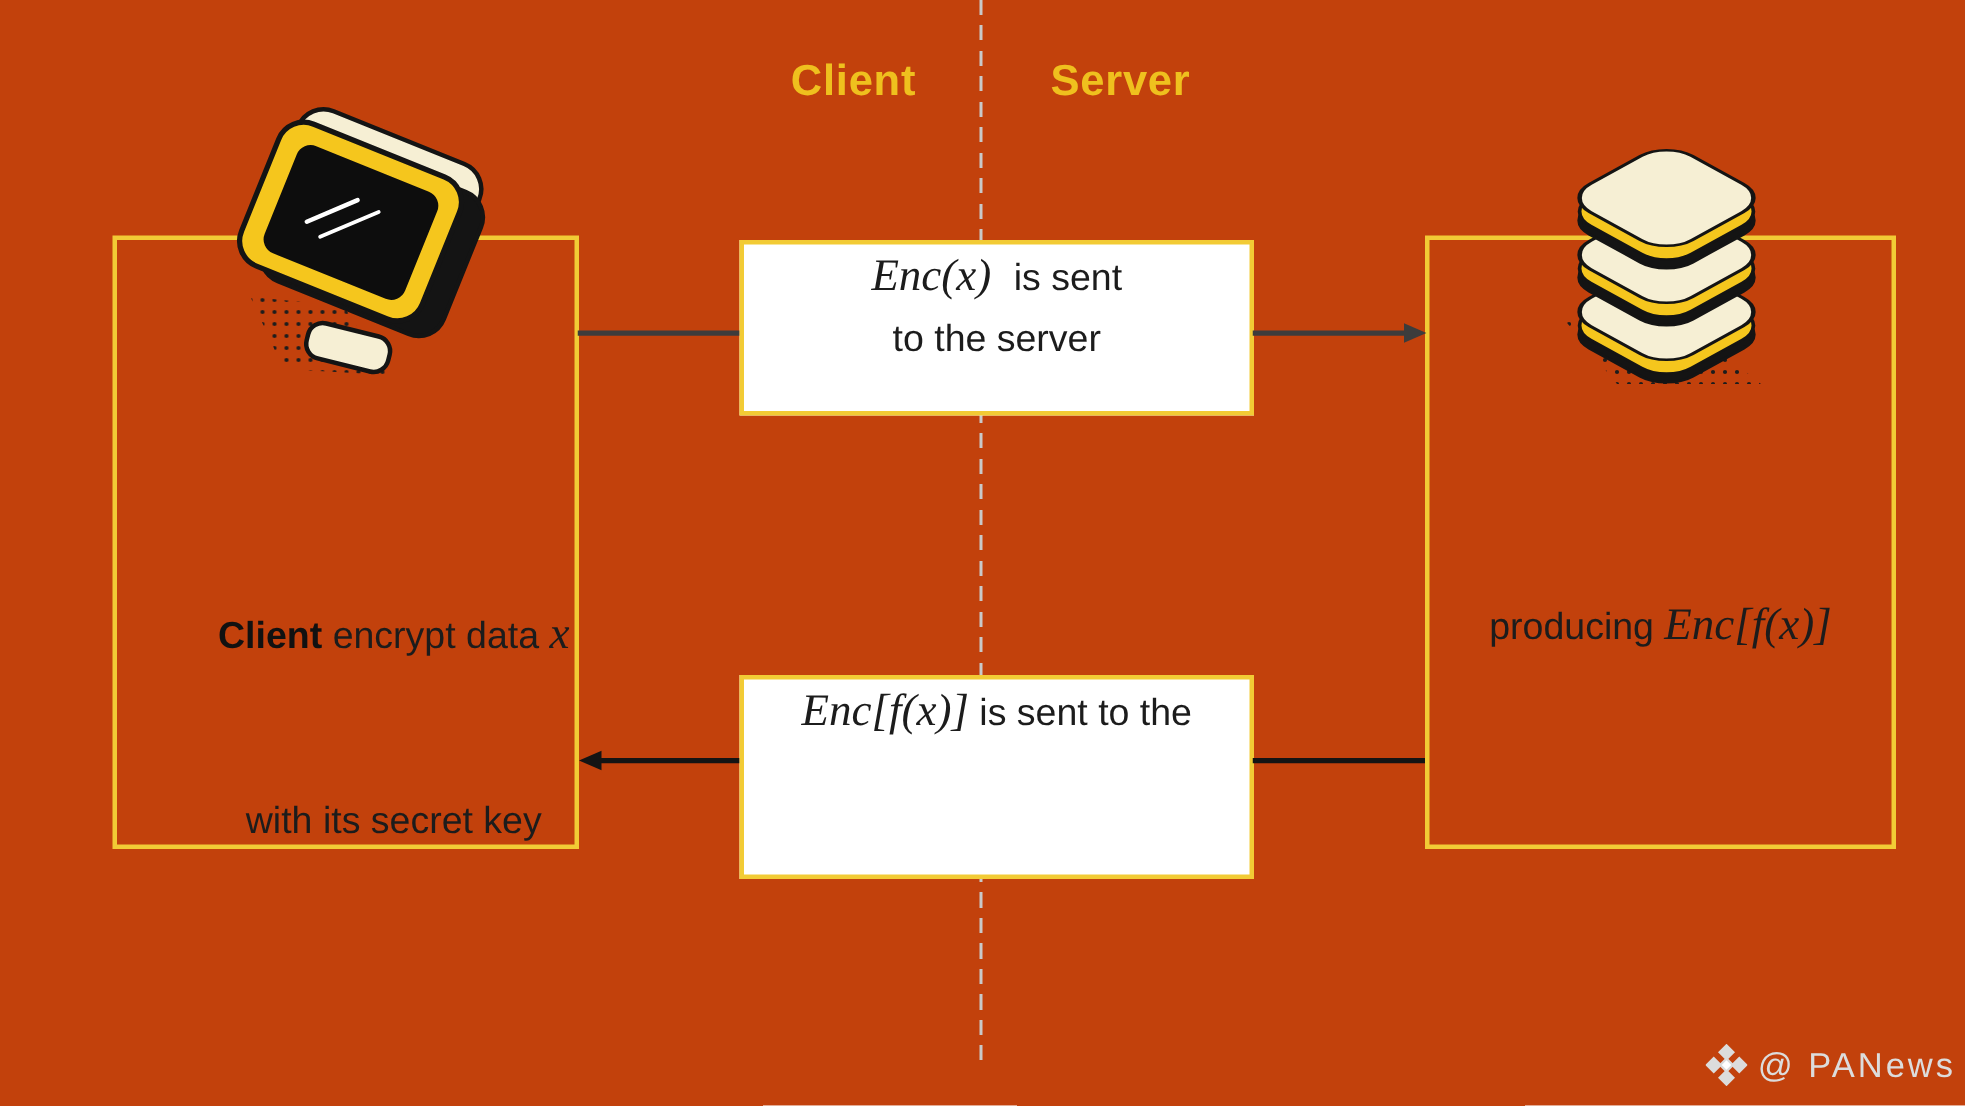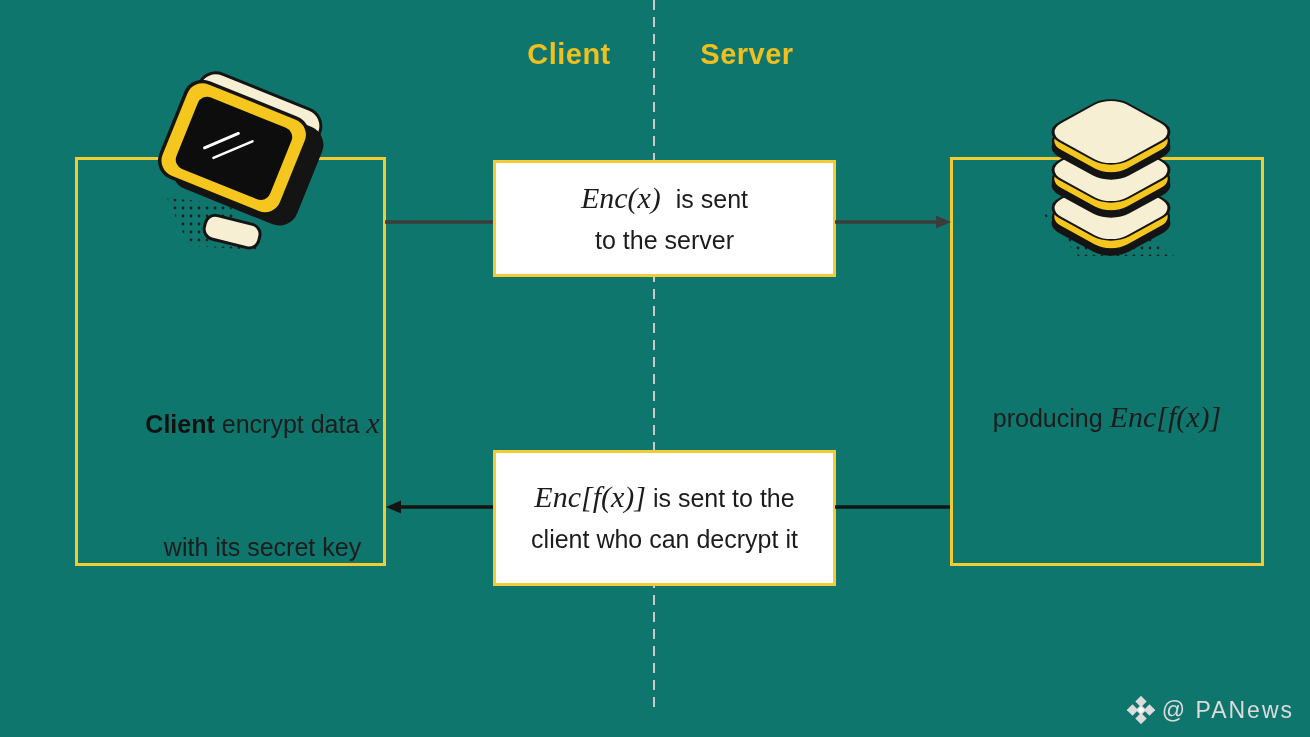--- a/index.html
+++ b/index.html
@@ -1,17 +1,17 @@
 <!DOCTYPE html>
 <html><head>
 <meta charset="utf-8">
 <style>
   html,body { margin:0; padding:0; background:#ffffff; }
   .canvas {
-    position:relative; width:1310px; height:737px; background:#0f766e;
+    position:relative; width:1310px; height:737px; background:#c2410c;
     font-family:"Liberation Sans", sans-serif; overflow:hidden; color:#1c1c1c;
   }
 
   
   .divider {
     position:absolute; left:653px; top:0; width:2px; height:712px;
     background-image:repeating-linear-gradient(to bottom,#c9c9c9 0 10px,transparent 10px 17px);
   }
 
   
@@ -21,21 +21,21 @@
   }
   .col-label.client { left:459px; }
   .col-label.server { left:637px; }
 
   
   .box {
     position:absolute; background:transparent; border:3px solid #F2CB35; box-sizing:border-box;
   }
   .client-box { left:75px; top:157px; width:311px; height:409px; }
   .server-box { left:950px; top:157px; width:314px; height:409px; }
-  .msg { left:493px; width:343px; display:flex; flex-direction:column; justify-content:center;
+  .msg { left:493px; width:343px; display:flex; flex-direction:column; justify-content:flex-start;
          align-items:center; text-align:center; background:#ffffff; }
   .msg-top    { top:160px; height:117px; }
   .msg-bottom { top:450px; height:136px; }
 
   
   .body-text { font-size:25px; line-height:41px; color:#1c1c1c; white-space:pre-wrap; }
   .line { display:block; }
   .bold { font-weight:700; color:#111111; }
   .math { font-family:"Liberation Serif","DejaVu Serif",serif; font-style:italic;
           font-size:30px; color:#1c1c1c; }
@@ -49,21 +49,21 @@
   .c-top-right    { left:835px; top:214px; }
   .c-bottom-left  { left:386px; top:499px; }
   .c-bottom-right { left:835px; top:499px; }
 
   
   .monitor-wrap  { position:absolute; left:133px;  top:70px;  }
   .database-wrap { position:absolute; left:1028px; top:86px;  }
 
   
   .watermark {
-    position:absolute; right:16px; top:696px; display:flex; align-items:center; gap:7px;
+    position:absolute; right:6px; top:696px; display:flex; align-items:center; gap:7px;
     color:#dcdcdc;
   }
   .watermark-text { font-size:23px; letter-spacing:2px; white-space:pre; }
 </style>
 </head>
 <body>
 
 <div class="canvas">
 
   <div class="divider"></div>
@@ -129,21 +129,20 @@
     </svg>
   </div>
 
   <div class="box msg msg-top">
     <span class="line body-text"><span class="math math-gap">Enc(x)</span><span> is sent</span></span>
     <span class="line body-text">to the server</span>
   </div>
 
   <div class="box msg msg-bottom">
     <span class="line body-text"><span class="math">Enc[f(x)]</span><span> is sent to the</span></span>
-    <span class="line body-text">client who can decrypt it</span>
   </div>
 
   <div class="client-text body-text">
     <span class="line"><span class="bold">Client</span><span> encrypt data </span><span class="math">x</span></span>
     <span class="line">with its secret key</span>
   </div>
 
   <div class="server-text body-text">
     <span class="line"><span>producing </span><span class="math">Enc[f(x)]</span></span>
   </div>

